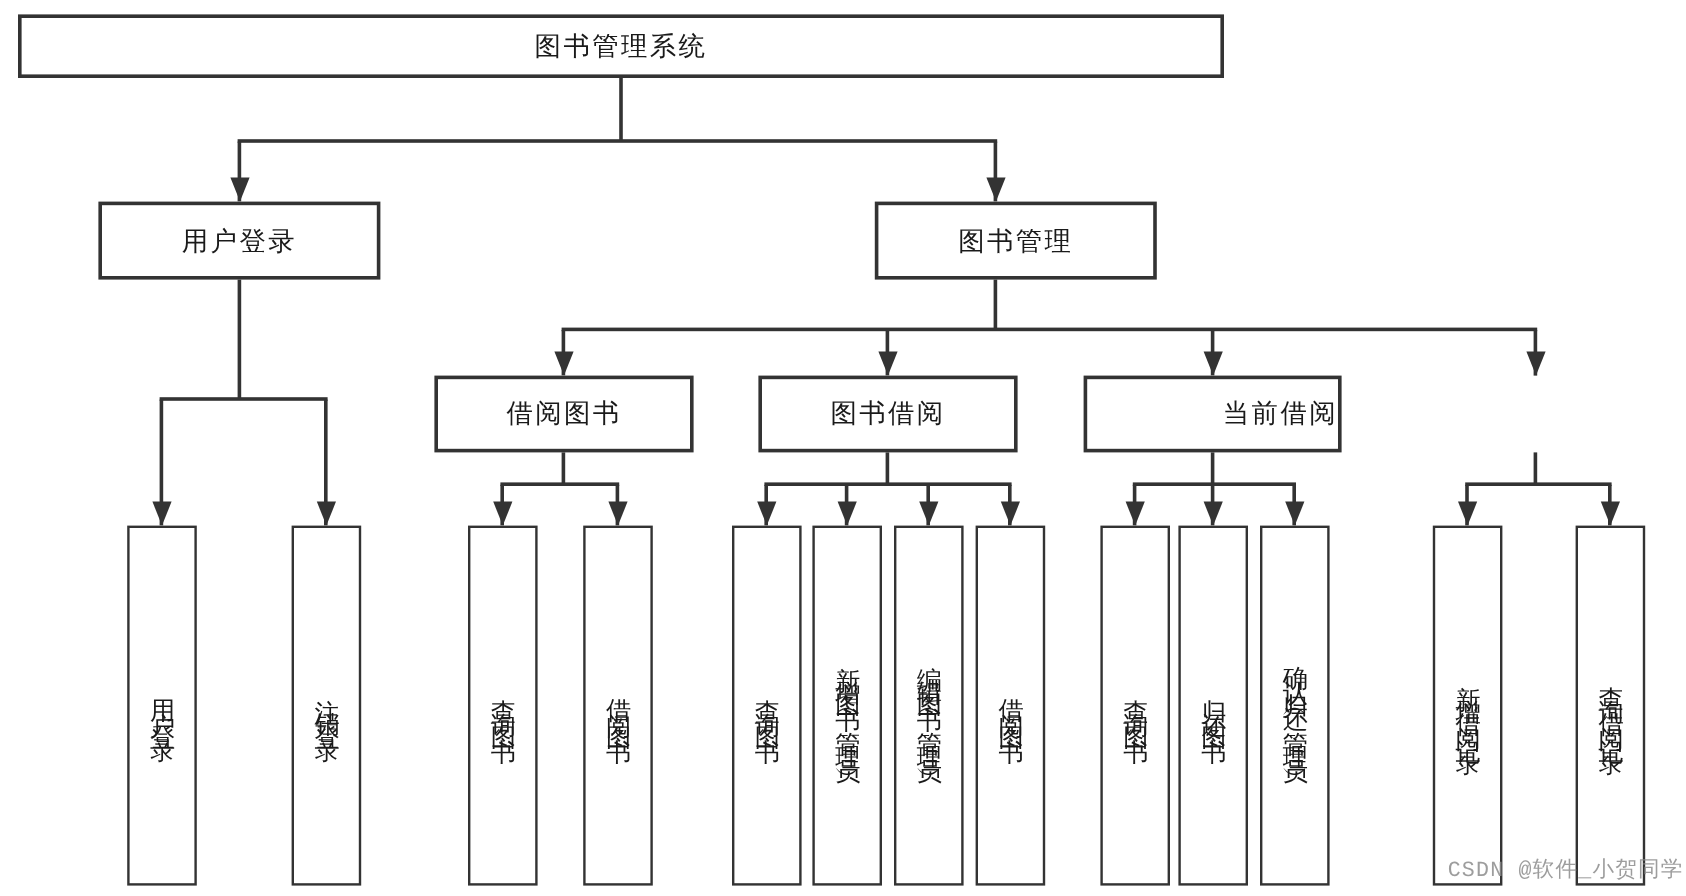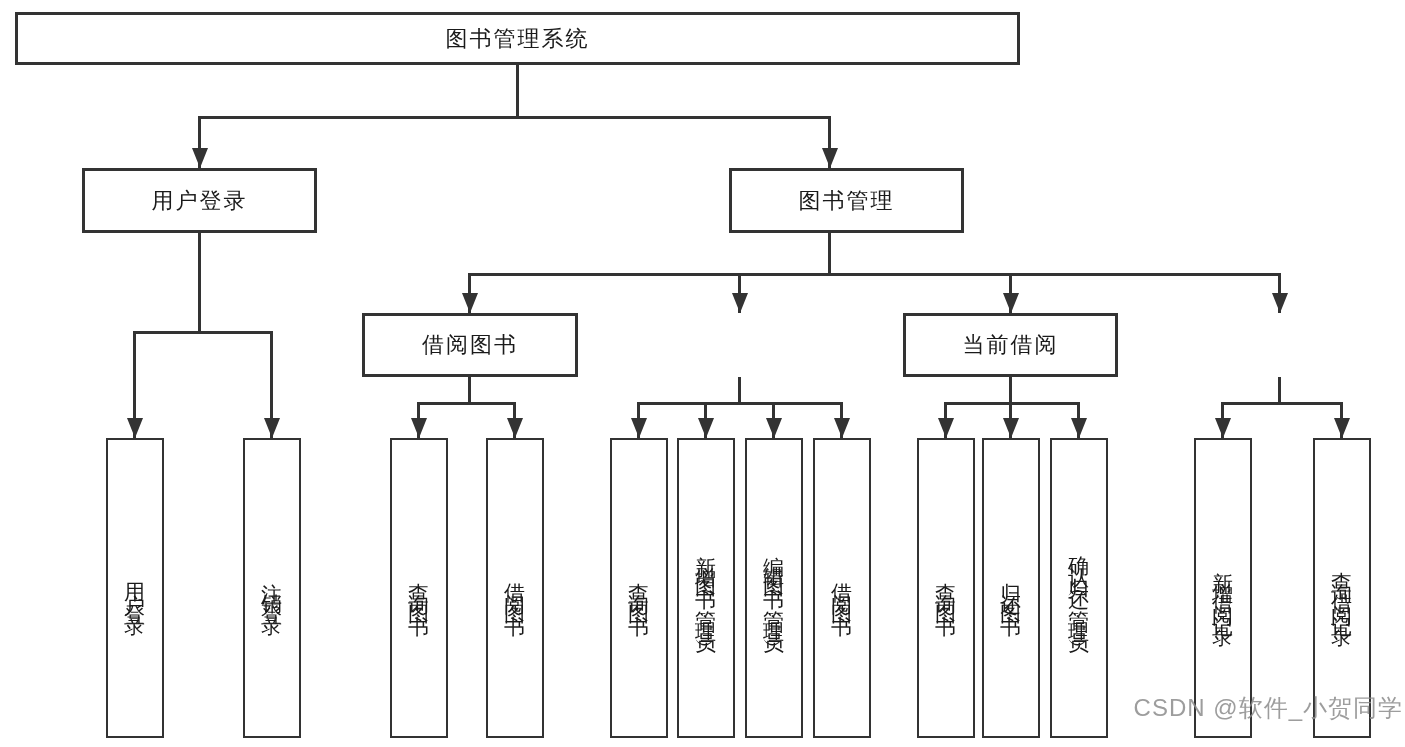--- a/index.html
+++ b/index.html
@@ -53,27 +53,28 @@
     bottom: 0;
     left: 50%;
     margin-left: -8px;
     width: 0; height: 0;
     border-left: 8px solid transparent;
     border-right: 8px solid transparent;
     border-top: 20px solid #333333;
   }
   .watermark {
     position: absolute;
-    top: 692px;
+    top: 712px;
     right: 2px;
-    font-size: 24px;
+    font-size: 18px;
     color: rgba(140, 140, 140, 0.85);
     letter-spacing: 1px;
     z-index: 5;
     white-space: nowrap;
+    font-family: Liberation Mono, monospace;
   }
 </style>
 </head>
 <body>
 
 <div id="stage">
 
   <div class="box" style="left:15px; top:12px; width:1005px; height:53px;">
     <span>图书管理系统</span>
   </div>
@@ -98,21 +99,24 @@
   <div class="vline" style="left:828px; top:233px; height:42px;"></div>
   <div class="hline" style="left:468px; top:273px; width:813px;"></div>
   <div class="arrow" style="left:468px; top:275px; height:38px;"></div>
   <div class="arrow" style="left:738px; top:275px; height:38px;"></div>
   <div class="arrow" style="left:1009px; top:275px; height:38px;"></div>
   <div class="arrow" style="left:1278px; top:275px; height:38px;"></div>
 
   <div class="box" style="left:362px; top:313px; width:216px; height:64px;">
     <span>借阅图书</span>
   </div>
-  <div class="box" style="left:903px; top:313px; width:215px; height:64px;">
+  <div class="box" style="left:632px; top:313px; width:216px; height:64px;">
+    <span>图书借阅</span>
+  </div>
+  <div class="box" style="left:903px; top:313px; width:215px; height:64px;justify-content:flex-end;">
     <span>当前借阅</span>
   </div>
 
   <div class="vline" style="left:468px; top:377px; height:27px;"></div>
   <div class="hline" style="left:417px; top:402px; width:99px;"></div>
   <div class="arrow" style="left:417px; top:404px; height:34px;"></div>
   <div class="arrow" style="left:513px; top:404px; height:34px;"></div>
 
   <div class="vline" style="left:738px; top:377px; height:27px;"></div>
   <div class="hline" style="left:637px; top:402px; width:206px;"></div>

